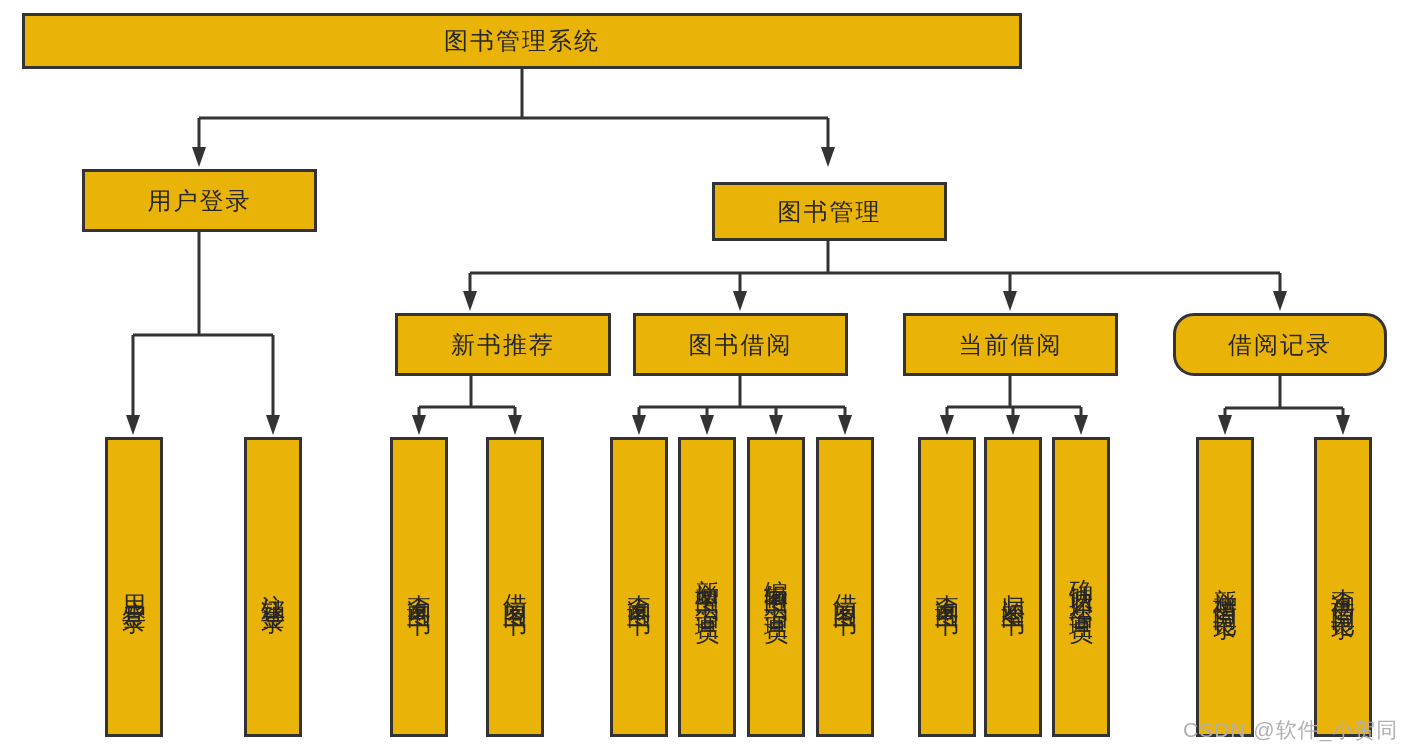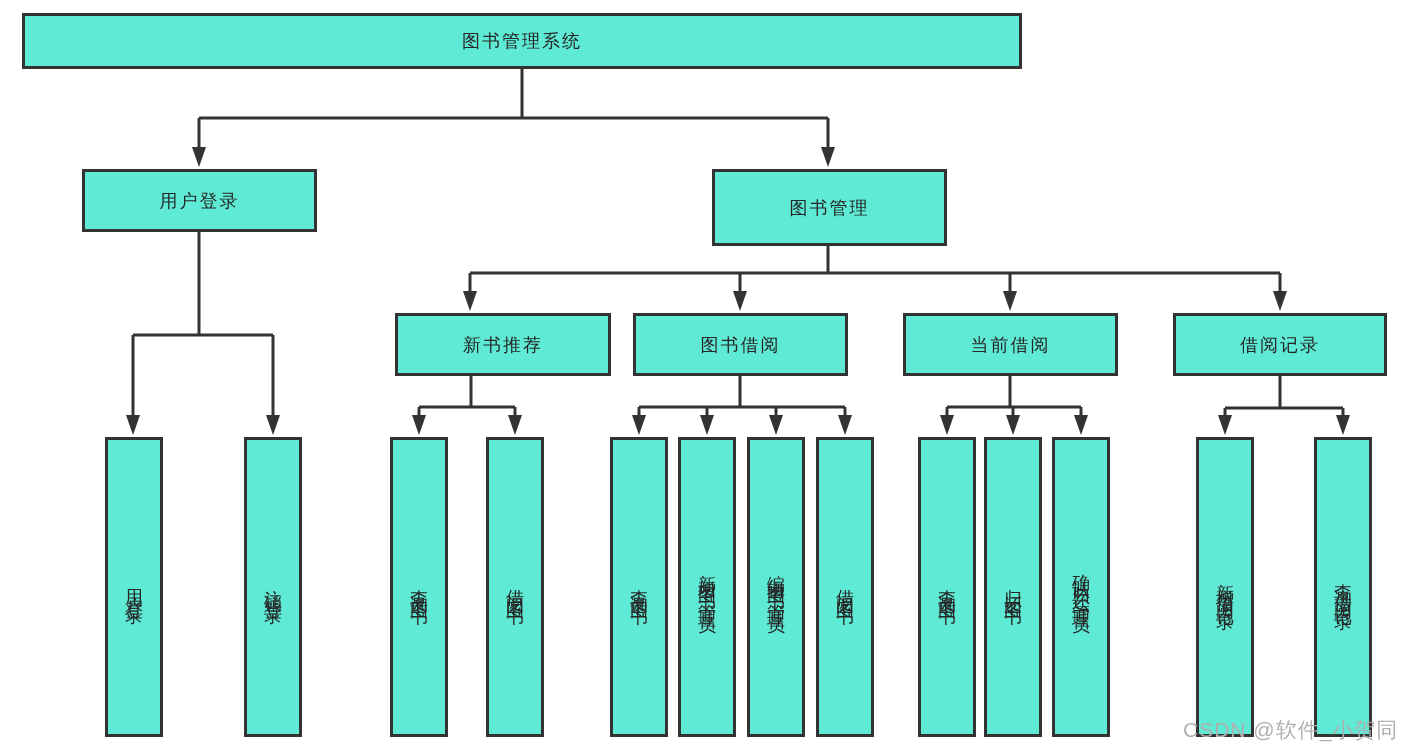--- a/index.html
+++ b/index.html
@@ -14,27 +14,27 @@
   .wires {
     position: absolute;
     left: 0; top: 0;
     width: 1405px; height: 747px;
   }
   .wires line { stroke: #333333; stroke-width: 3; }
   .wires polygon { fill: #333333; stroke: none; }
   .node {
     position: absolute;
     box-sizing: border-box;
-    background: #5eead4;
+    background: #eab308;
     border: 3px solid #333333;
     color: #262626;
     display: flex;
     align-items: center;
     justify-content: center;
-    font-size: 18px;
+    font-size: 24px;
     letter-spacing: 2px;
     white-space: nowrap;
   }
   .leaf {
     writing-mode: vertical-rl;
     text-orientation: mixed;
     letter-spacing: 6px;
     line-height: 1;
     white-space: normal;
   }
@@ -111,26 +111,26 @@
     <line x1="1225" y1="408" x2="1343" y2="408"></line>
     <line x1="1225" y1="408" x2="1225" y2="423"></line>
     <polygon points="1218,415 1232,415 1225,435"></polygon>
     <line x1="1343" y1="408" x2="1343" y2="423"></line>
     <polygon points="1336,415 1350,415 1343,435"></polygon>
   </svg>
 
   <div class="node" style="left:22px; top:13px; width:1000px; height:56px;">图书管理系统</div>
 
   <div class="node" style="left:82px; top:169px; width:235px; height:63px;">用户登录</div>
-  <div class="node" style="left:712px; top:169px; width:235px; height:77px;">图书管理</div>
+  <div class="node" style="left:712px; top:182px; width:235px; height:59px;">图书管理</div>
 
   <div class="node" style="left:363px; top:313px; width:216px; height:63px;margin-left:32px;">新书推荐</div>
   <div class="node" style="left:633px; top:313px; width:215px; height:63px;">图书借阅</div>
   <div class="node" style="left:903px; top:313px; width:215px; height:63px;">当前借阅</div>
-  <div class="node" style="left:1173px; top:313px; width:214px; height:63px;">借阅记录</div>
+  <div class="node" style="left:1173px; top:313px; width:214px; height:63px;border-radius:21px;">借阅记录</div>
 
   <div class="node leaf" style="left:105px; top:437px; width:58px; height:300px;">用户登录</div>
   <div class="node leaf" style="left:244px; top:437px; width:58px; height:300px;">注销登录</div>
 
   <div class="node leaf" style="left:390px; top:437px; width:58px; height:300px;">查询图书</div>
   <div class="node leaf" style="left:486px; top:437px; width:58px; height:300px;">借阅图书</div>
 
   <div class="node leaf" style="left:610px; top:437px; width:58px; height:300px;">查询图书</div>
   <div class="node leaf" style="left:678px; top:437px; width:58px; height:300px;">新增图书（管理员）</div>
   <div class="node leaf" style="left:747px; top:437px; width:58px; height:300px;">编辑图书（管理员）</div>

